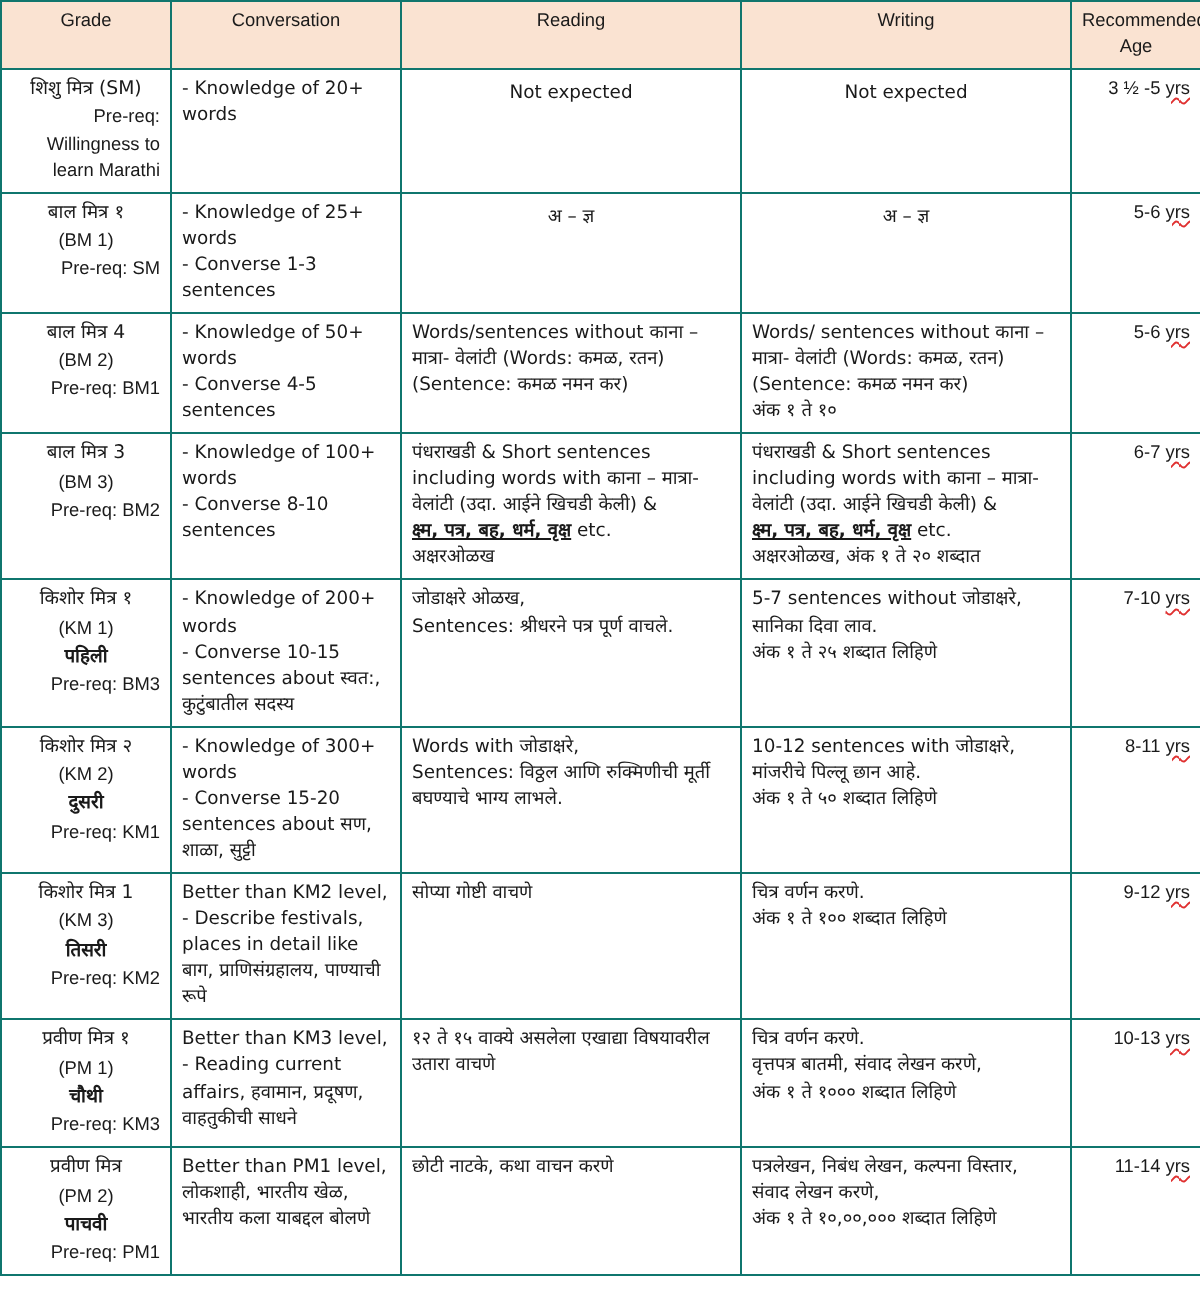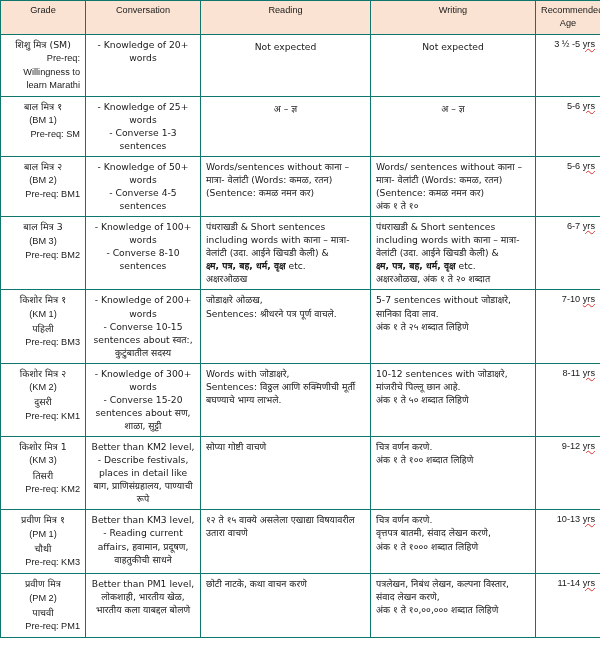--- a/index.html
+++ b/index.html
@@ -55,49 +55,49 @@
     font-size: 9.4px;
     margin-bottom: 1px;
   }
   td.grade-cell .g-code {
     display: block;
     font-size: 9.2px;
     margin-bottom: 1px;
   }
   td.grade-cell .g-std {
     display: block;
-    font-weight: normal;
+    font-weight: bold;
     font-size: 9.4px;
     margin-bottom: 1px;
   }
   td.grade-cell .g-prereq {
     display: block;
     font-size: 9.2px;
     text-align: right;
   }
 
-  td.conv-cell { text-align: center; }
+  td.conv-cell { text-align: left; }
   td.conv-cell .line { display: block; }
 
   td.read-cell, td.write-cell { text-align: left; }
   td.read-cell.center-txt, td.write-cell.center-txt {
     text-align: center;
     padding-top: 5px;
     margin-top: 16px;
   }
   td .line { display: block; }
 
   td.age-cell {
     text-align: right;
     padding-top: 5px;
     font-size: 9.2px;
   }
 
   .u { }
-  .b { font-weight: bold; }
+  .b { font-weight: bold; text-decoration: underline; }
 
   
   .sq {
     text-decoration: underline;
     text-decoration-style: wavy;
     text-decoration-color: #e03030;
     text-decoration-thickness: 1px;
     text-underline-offset: 1px;
   }
   .dev {
@@ -154,21 +154,21 @@
         <td class="read-cell center-txt">
           <span class="line dev">अ – ज्ञ</span>
         </td>
         <td class="write-cell center-txt">
           <span class="line dev">अ – ज्ञ</span>
         </td>
         <td class="age-cell">5-6 <span class="sq">yrs</span></td>
       </tr>
       <tr>
         <td class="grade-cell">
-          <span class="g-name dev">बाल मित्र २</span>
+          <span class="g-name dev">बाल मित्र 4</span>
           <span class="g-code">(BM 2)</span>
           <span class="g-prereq">Pre-req: BM1</span>
         </td>
         <td class="conv-cell">
           <span class="line dev">- Knowledge of 50+ words</span>
           <span class="line dev">- Converse 4-5 sentences</span>
         </td>
         <td class="read-cell">
           <span class="line dev">Words/sentences <span class="u">without</span> काना – मात्रा- वेलांटी (Words: कमळ, रतन)</span>
           <span class="line dev">(Sentence: कमळ नमन कर)</span>

